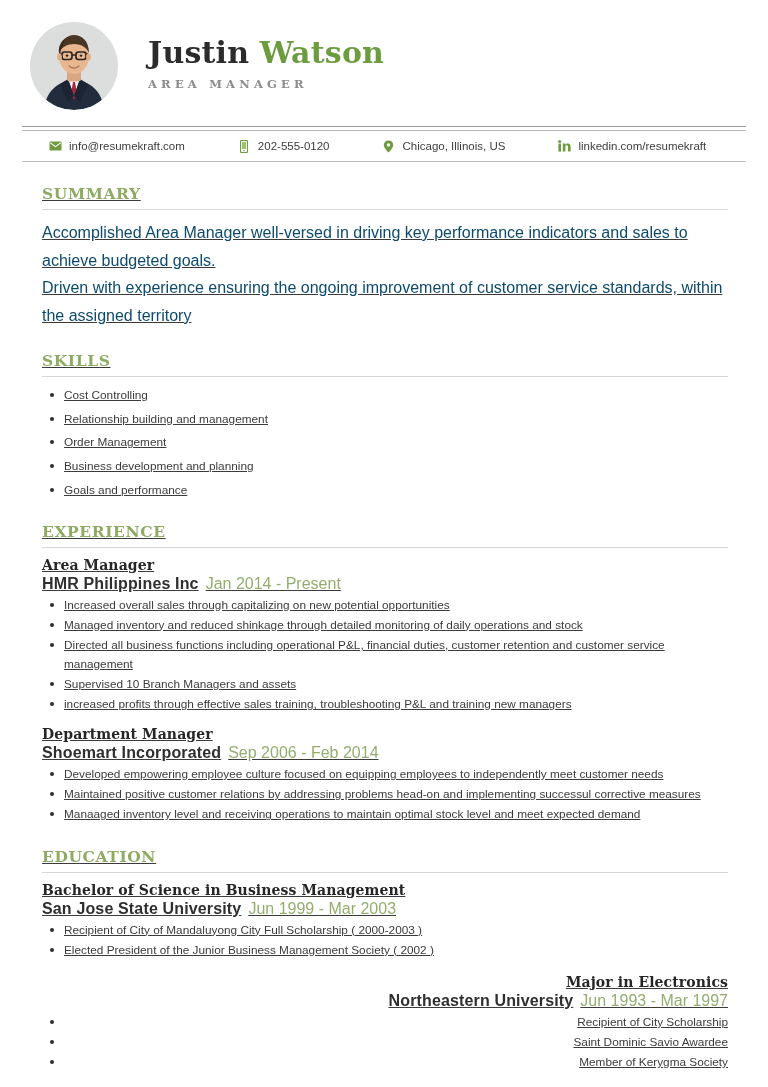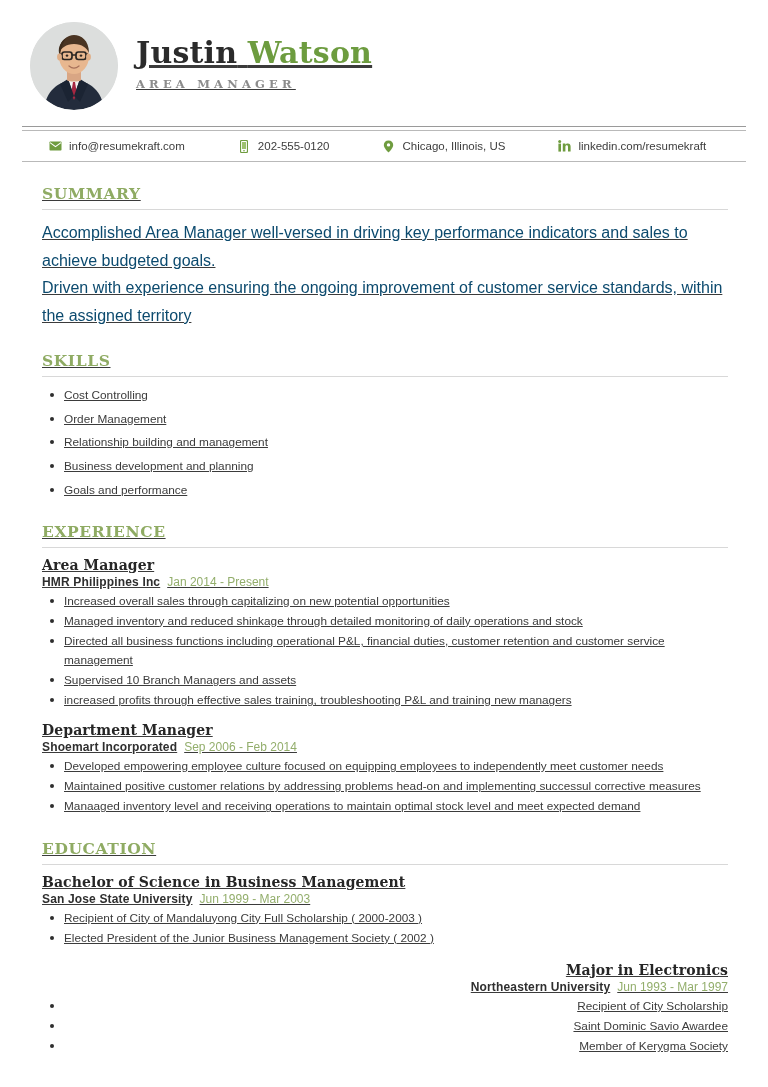--- a/index.html
+++ b/index.html
@@ -34,23 +34,22 @@
     border-radius: 50%;
     overflow: hidden;
     flex: 0 0 88px;
     background: #dcdddd;
     position: relative;
   }
 
   .avatar svg { display: block; width: 88px; height: 88px; }
 
   .name-block {
-    margin-left: 18px;
+    margin-left: 30px;
     padding-bottom: 4px;
-    text-decoration: underline;
   }
 
   .name {
     font-family: "DejaVu Serif", "Liberation Serif", serif;
     font-size: 30px;
     font-weight: bold;
     letter-spacing: 0.2px;
     line-height: 1.06;
     color: #2b2b2b;
     white-space: nowrap;
@@ -157,21 +156,21 @@
 
   .entry-title {
     font-family: "DejaVu Serif", "Liberation Serif", serif;
     font-size: 14px;
     font-weight: bold;
     color: #262626;
     letter-spacing: 0.1px;
     margin-bottom: 2px;
   }
   .entry-meta {
-    font-size: 12px;
+    font-size: 16px;
     margin-bottom: 3px;
     white-space: nowrap;
   }
   .entry-org {
     font-weight: bold;
     color: #2f2f2f;
     letter-spacing: 0.15px;
   }
   .entry-dates {
     color: #93ae6c;
@@ -294,22 +293,22 @@
       <div class="section-rule"></div>
       <div class="para">Accomplished Area Manager well-versed in driving key performance indicators and sales to achieve budgeted goals.</div>
       <div class="para">Driven with experience ensuring  the ongoing improvement of customer service standards, within the assigned territory</div>
     </div>
 
     <div class="section">
       <div class="section-title">SKILLS</div>
       <div class="section-rule"></div>
       <ul class="bullets skills">
         <li>Cost Controlling</li>
+        <li>Relationship building and management</li>
         <li>Order Management</li>
-        <li>Relationship building and management</li>
         <li>Business development and planning</li>
         <li>Goals and performance</li>
       </ul>
     </div>
 
     <div class="section">
       <div class="section-title">EXPERIENCE</div>
       <div class="section-rule"></div>
 
       <div class="entry">

